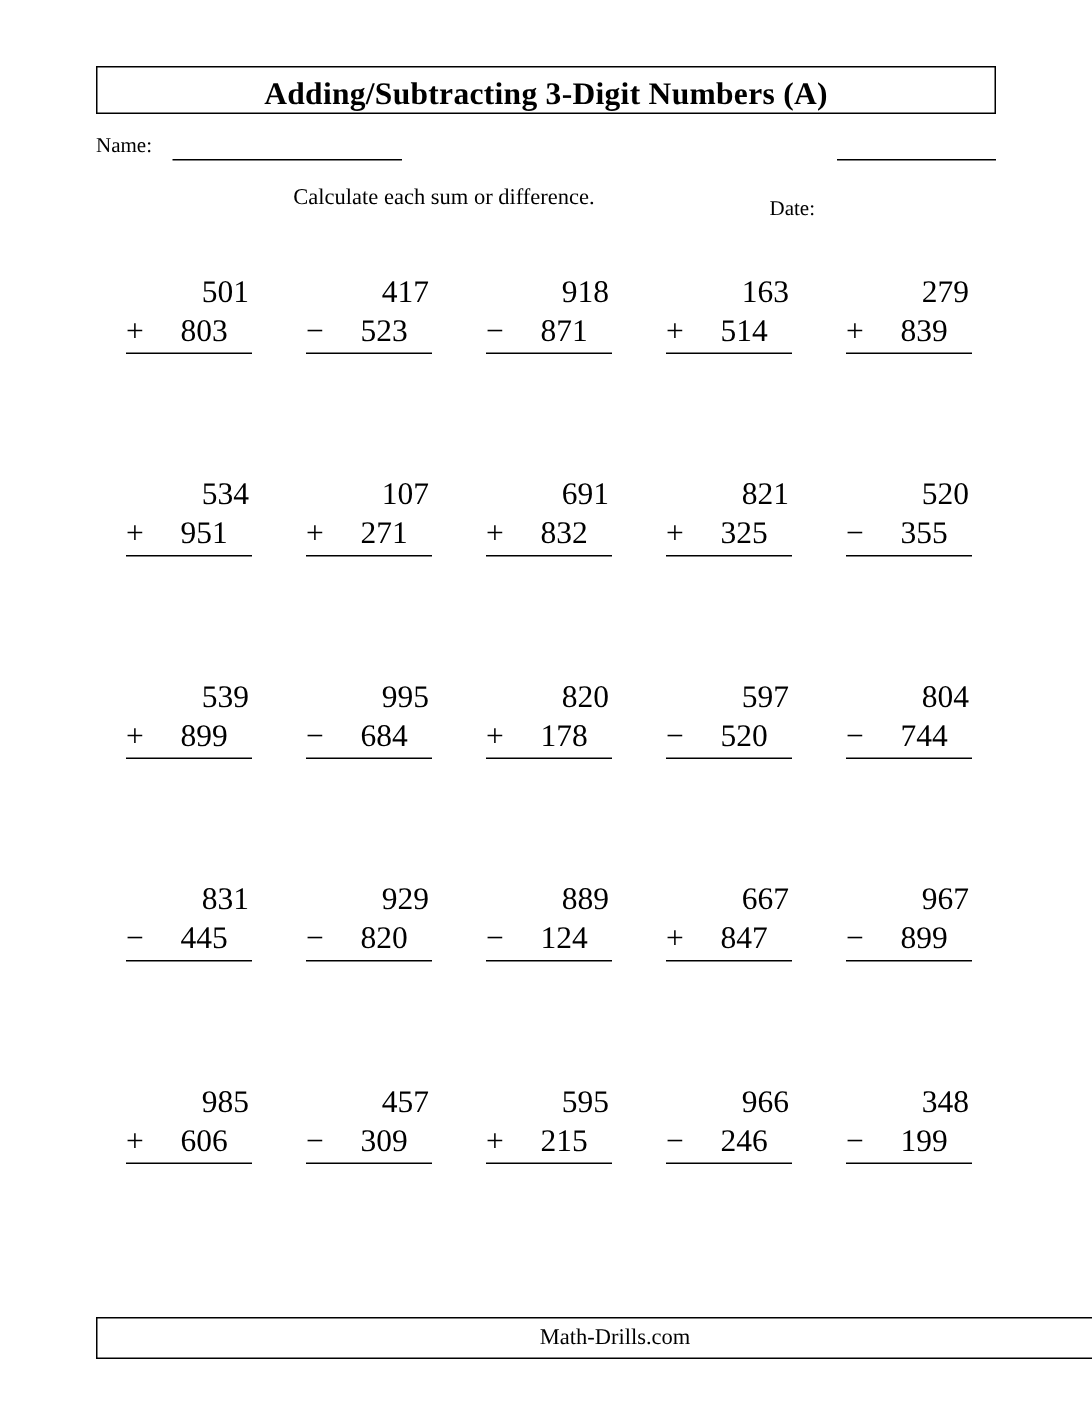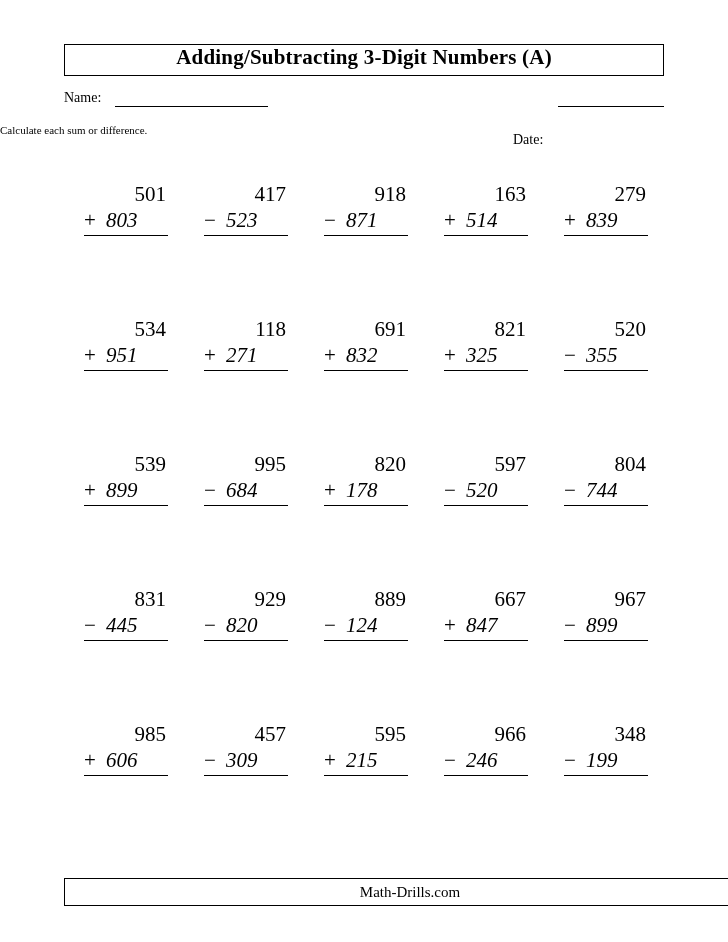--- a/index.html
+++ b/index.html
@@ -22,21 +22,21 @@
   }
   .title-box {
     position: absolute;
     left: 64px;
     top: 44px;
     width: 600px;
     height: 32px;
     border: 1px solid #000;
     box-sizing: border-box;
     display: flex;
-    align-items: flex-start;
+    align-items: flex-end;
     justify-content: center;
   }
   .title-text {
     font-family: "Liberation Serif", serif;
     font-size: 21px;
     font-weight: bold;
     letter-spacing: 0.2px;
   }
   .namedate {
     position: absolute;
@@ -70,22 +70,22 @@
     left: 494px;
     top: 16px;
     width: 106px;
     border-bottom: 1px solid #000;
   }
   .instructions {
     position: absolute;
     left: 0px;
     top: 124px;
     width: 592px;
-    text-align: left;
-    font-size: 11px;
+    text-align: center;
+    font-size: 15px;
   }
   .grid {
     position: absolute;
     left: 64px;
     top: 168px;
     width: 600px;
     margin-top: 13px;
   }
   .row {
     display: flex;
@@ -115,24 +115,23 @@
     padding-right: 2px;
   }
   .op {
     font-size: 21px;
     line-height: 26px;
     width: 22px;
     text-align: left;
   }
   .bot-num {
     flex: 1;
-    text-align: left;
+    text-align: center;
     font-size: 21px;
     line-height: 26px;
-    font-style: italic;
   }
   .footer-box {
     position: absolute;
     left: 64px;
     top: 878px;
     width: 692px;
     height: 28px;
     border: 1px solid #000;
     box-sizing: border-box;
     display: flex;
@@ -216,21 +215,21 @@
         <div class="prob">
           <div class="top-num">534</div>
           <div class="bottom-line">
             <span class="op">+</span>
             <span class="bot-num">951</span>
           </div>
         </div>
       </div>
       <div class="cell">
         <div class="prob">
-          <div class="top-num">118</div>
+          <div class="top-num">107</div>
           <div class="bottom-line">
             <span class="op">+</span>
             <span class="bot-num">271</span>
           </div>
         </div>
       </div>
       <div class="cell">
         <div class="prob">
           <div class="top-num">691</div>
           <div class="bottom-line">

